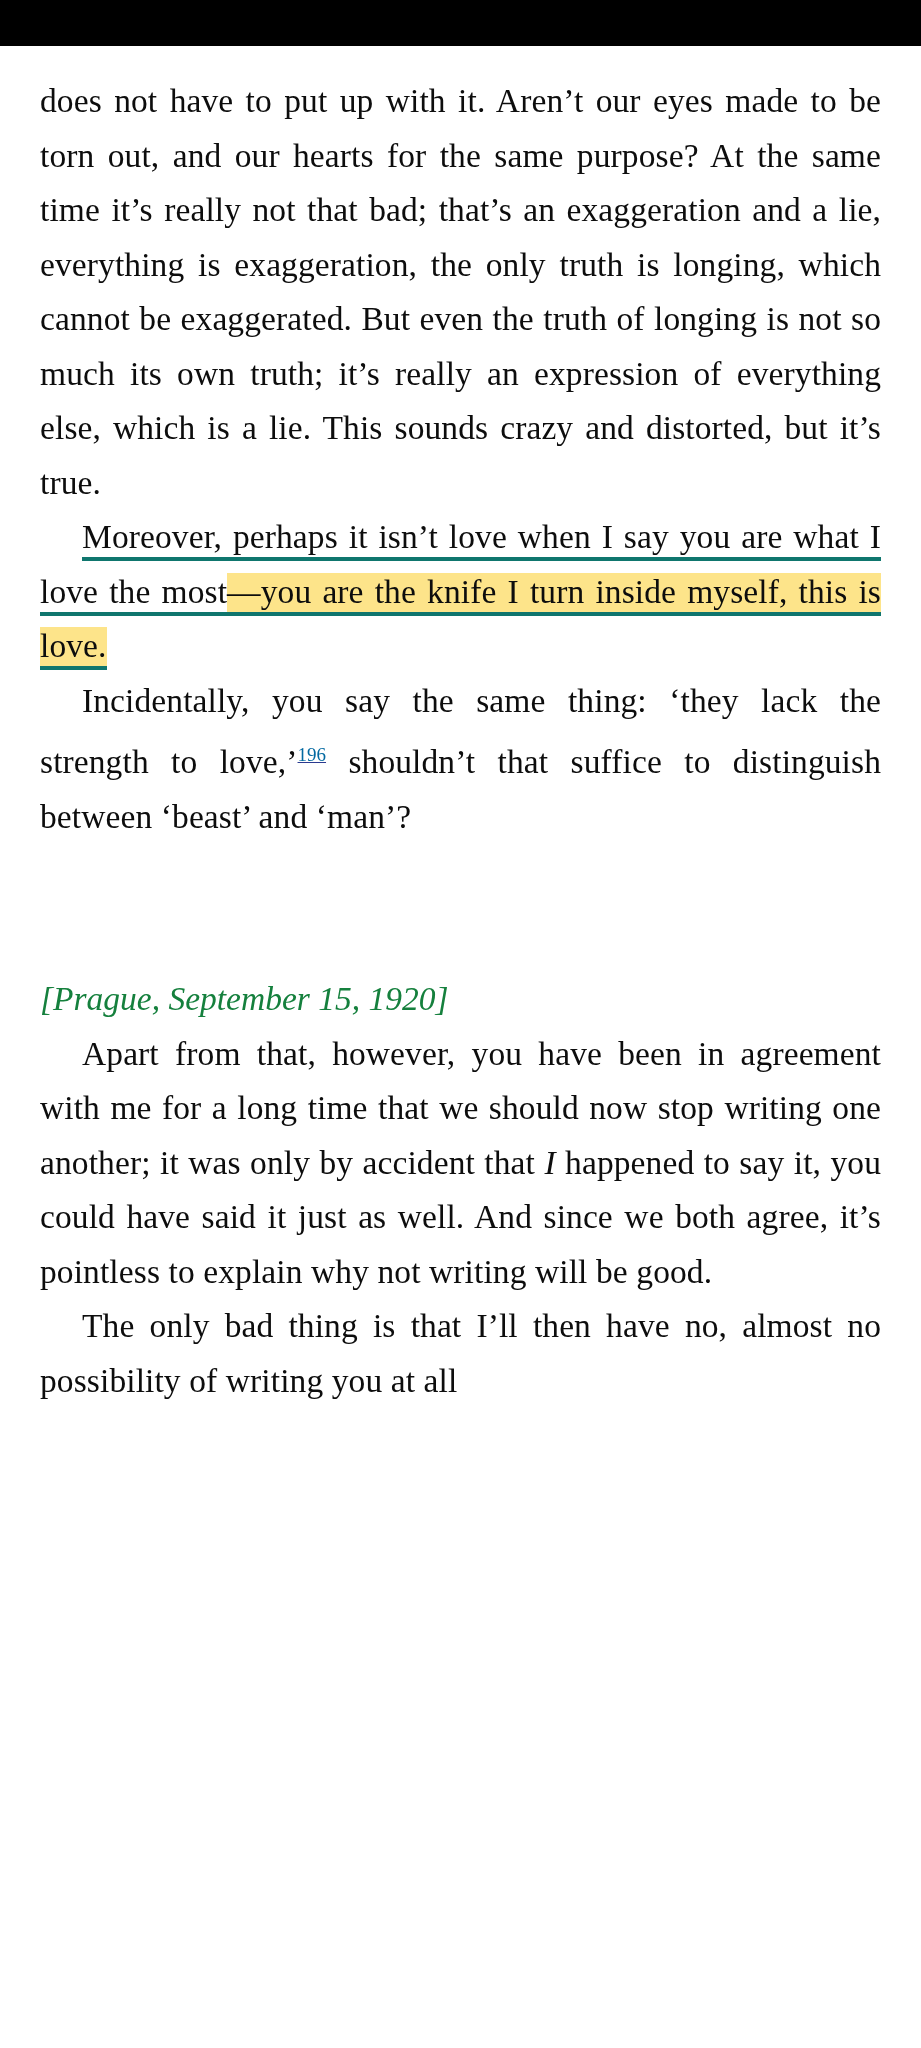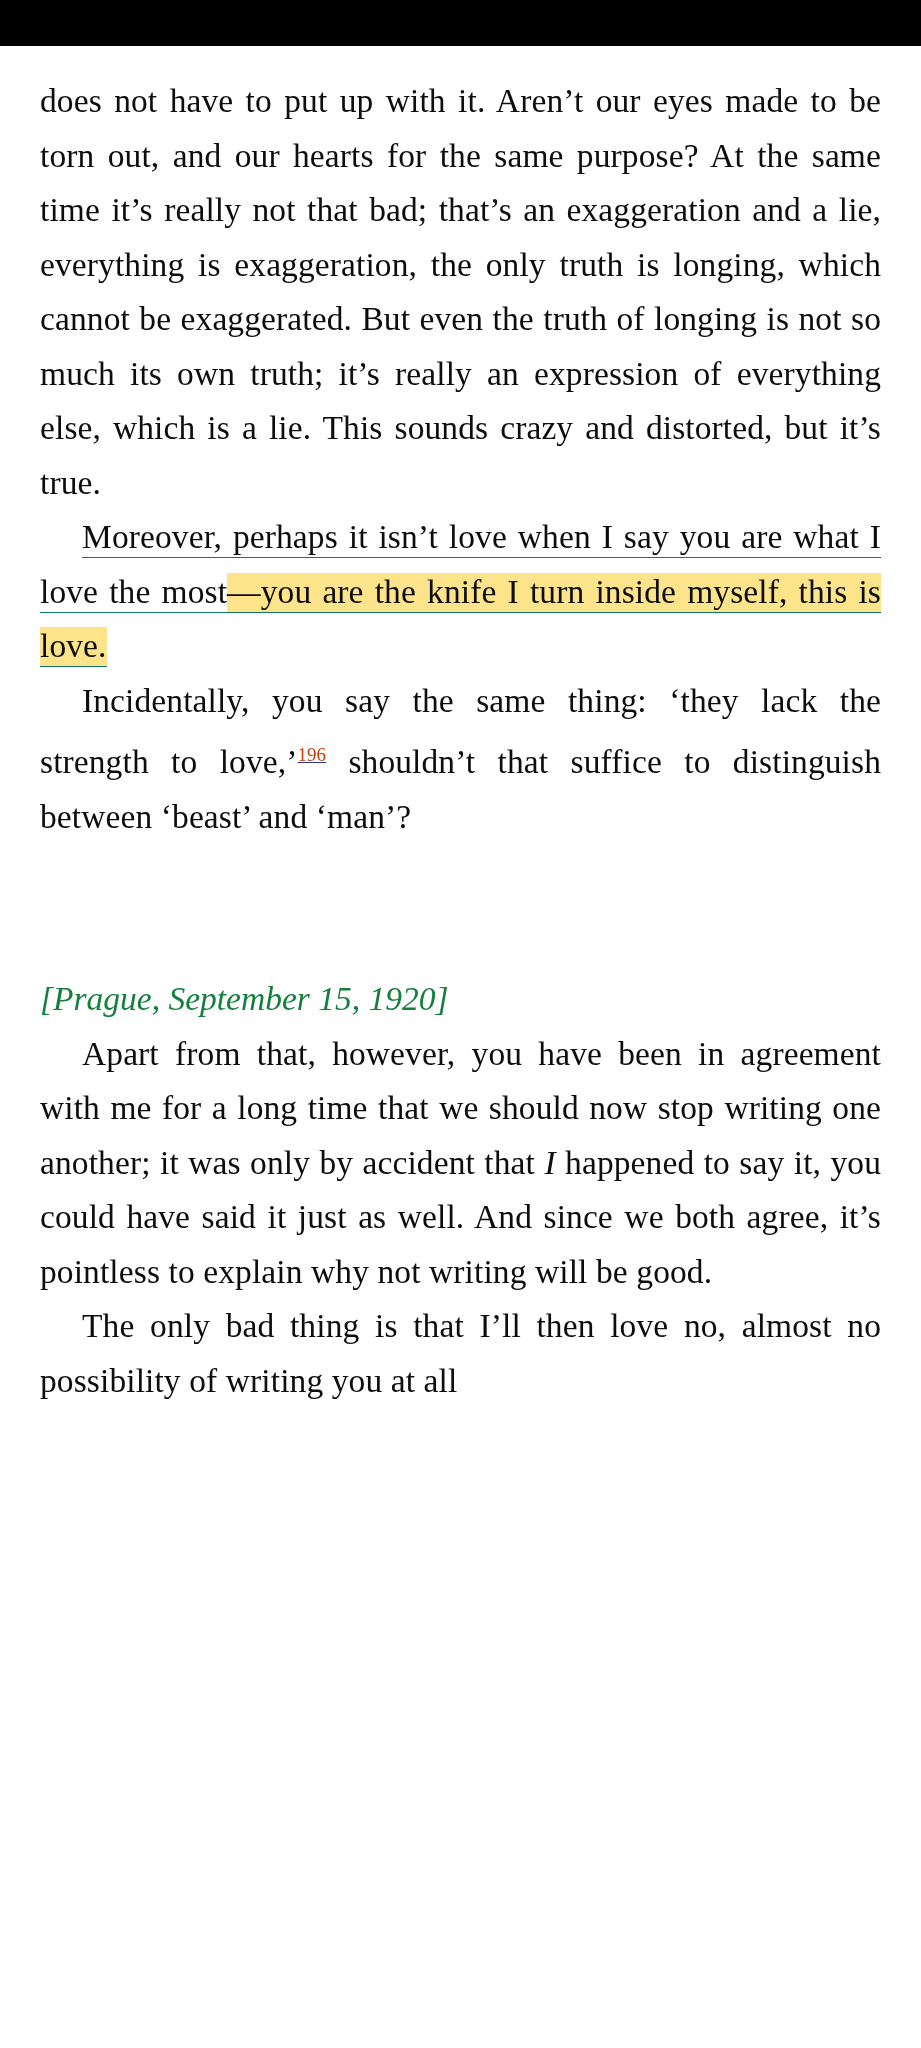--- a/index.html
+++ b/index.html
@@ -61,27 +61,27 @@
     font-size: 33.5px;
     line-height: 54.5px;
     color: #0d0d0d;
   }
   .hl {
     background: #fde48a;
     box-decoration-break: clone;
     -webkit-box-decoration-break: clone;
   }
   .ul {
-    border-bottom: 1px solid #0f766e;
+    border-bottom: 4px solid #0f766e;
     padding-bottom: 2px;
   }
   .footnote {
     font-size: 19px;
     vertical-align: super;
-    color: #c2410c;
+    color: #0369a1;
     text-decoration: underline;
     text-decoration-color: #2b3a8f;
     letter-spacing: 0;
   }
   i.em {
     font-style: italic;
   }
 </style>
 </head>
 <body>
@@ -104,16 +104,16 @@
 
     <div class="blank-gap"></div>
 
     <div class="letter-head">[Prague, September 15, 1920]</div>
 
 
     <p class="indent">
       <span>Apart from that, however, you have been in agreement with me for a long time that we should now stop writing one another; it was only by accident that </span><i class="em">I</i><span> happened to say it, you could have said it just as well. And since we both agree, it’s pointless to explain why not writing will be good.</span>
     </p>
 
-    <p class="indent">The only bad thing is that I’ll then love no, almost no possibility of writing you at all</p>
+    <p class="indent">The only bad thing is that I’ll then have no, almost no possibility of writing you at all</p>
 
   </div>
 </div>
 
 </body></html>

